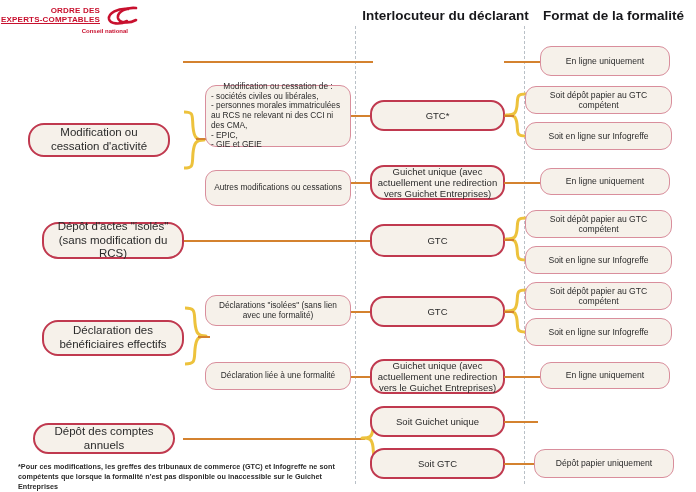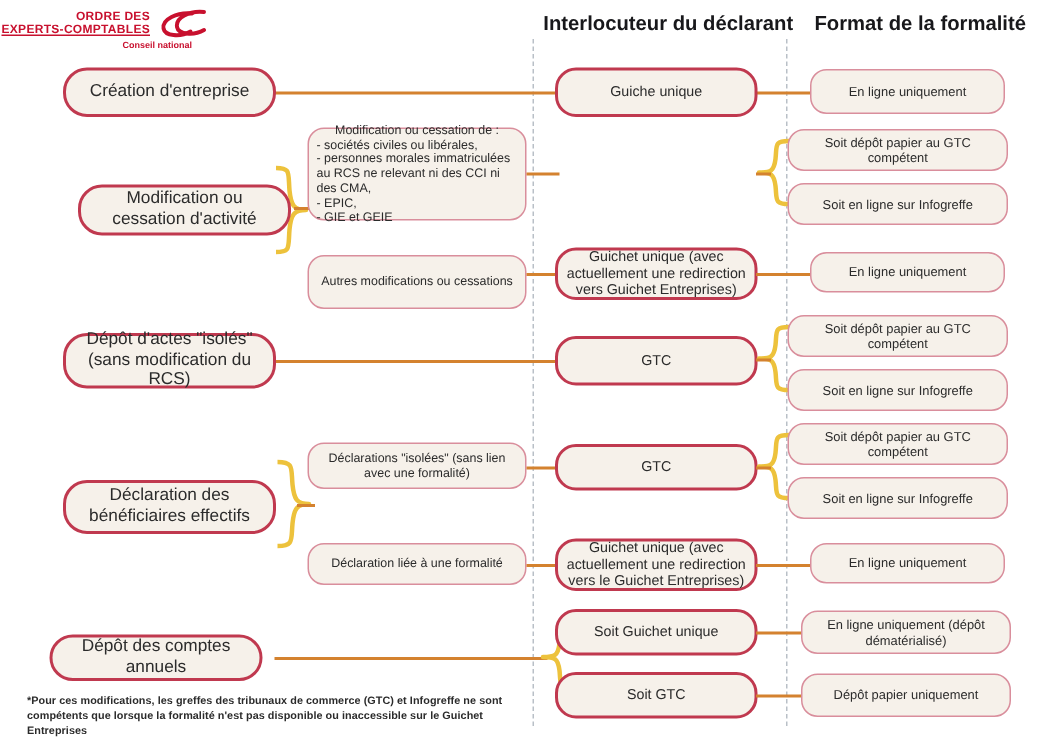--- a/index.html
+++ b/index.html
@@ -72,38 +72,32 @@
 
   <div class="col-head" style="left:358px;top:8px;width:175px;">Interlocuteur du déclarant</div>
   <div class="col-head" style="left:531px;top:8px;width:165px;">Format de la formalité</div>
 
   <div class="vsep" style="left:355px;top:26px;height:458px;"></div>
   <div class="vsep" style="left:524px;top:26px;height:458px;"></div>
 
   <div class="hline" style="left:183px;top:61px;width:190px;"></div>
   <div class="hline" style="left:504px;top:61px;width:44px;"></div>
 
-  <div class="node c1" style="left:42px;top:45px;width:142px;height:33px;">
-    <span class="inner">Création d'entreprise</span>
-  </div>
-
-  <div class="node c3" style="left:370px;top:45px;width:135px;height:33px;">
-    <span class="inner">Guiche unique</span>
-  </div>
+
 
   <div class="node c4" style="left:540px;top:46px;width:130px;height:30px;">
     <span class="inner">En ligne uniquement</span>
   </div>
 
   <svg class="brace" style="left:182px;top:85px;width:24px;height:110px;" viewBox="0 0 24 110">
     <path d="M2 27 C12 27,10 30,11 42 C12 52,14 55,22 55 C14 55,12 58,11 68 C10 80,12 83,2 83" stroke="#edc23c" stroke-width="3" fill="none" stroke-linejoin="round"></path>
   </svg>
   <div class="hline" style="left:196px;top:138px;width:14px;"></div>
 
-  <div class="node c1" style="left:52px;top:123px;width:142px;height:34px;">
+  <div class="node c1" style="left:28px;top:123px;width:142px;height:34px;">
     <span class="inner">Modification ou cessation d'activité</span>
   </div>
 
   <div class="node c2" style="left:205px;top:85px;width:146px;height:62px;padding:4px 5px;">
     <span class="inner lalign">
       <span style="display:block;text-align:center;">Modification ou cessation de :</span>
       <span style="display:block;">- sociétés civiles ou libérales,</span>
       <span style="display:block;">- personnes morales immatriculées</span>
       <span style="display:block;">au RCS ne relevant ni des CCI ni</span>
       <span style="display:block;">des CMA,</span>
@@ -112,20 +106,23 @@
     </span>
   </div>
 
   <div class="node c2" style="left:205px;top:170px;width:146px;height:36px;">
     <span class="inner">Autres modifications ou cessations</span>
   </div>
 
   <div class="hline" style="left:351px;top:115px;width:22px;"></div>
   <div class="hline" style="left:351px;top:182px;width:22px;"></div>
 
+  <div class="node c3" style="left:370px;top:100px;width:135px;height:31px;">
+    <span class="inner">GTC*</span>
+  </div>
 
   <div class="node c3" style="left:370px;top:165px;width:135px;height:35px;padding:2px 4px;">
     <span class="inner">Guichet unique (avec actuellement une redirection vers Guichet Entreprises)</span>
   </div>
 
   <svg class="brace" style="left:504px;top:86px;width:24px;height:62px;" viewBox="0 0 24 62">
     <path d="M22 8 C12 8,14 11,13 20 C12 28,10 29,2 29 C10 29,12 30,13 38 C14 47,12 50,22 50" stroke="#edc23c" stroke-width="3" fill="none" stroke-linejoin="round"></path>
   </svg>
   <div class="hline" style="left:504px;top:115px;width:10px;"></div>
 
@@ -219,23 +216,20 @@
   <div class="node c3" style="left:370px;top:406px;width:135px;height:31px;">
     <span class="inner">Soit Guichet unique</span>
   </div>
   <div class="node c3" style="left:370px;top:448px;width:135px;height:31px;">
     <span class="inner">Soit GTC</span>
   </div>
 
   <div class="hline" style="left:504px;top:421px;width:34px;"></div>
   <div class="hline" style="left:504px;top:463px;width:34px;"></div>
 
-  <div class="node c4" style="left:534px;top:407px;width:140px;height:29px;">
-    <span class="inner">En ligne uniquement (dépôt dématérialisé)</span>
-  </div>
   <div class="node c4" style="left:534px;top:449px;width:140px;height:29px;">
     <span class="inner">Dépôt papier uniquement</span>
   </div>
 
   <div class="footnote" style="left:18px;top:462px;width:330px;">
     <div>*Pour ces modifications, les greffes des tribunaux de commerce (GTC) et Infogreffe ne sont</div>
     <div>compétents que lorsque la formalité n'est pas disponible ou inaccessible sur le Guichet Entreprises</div>
   </div>
 
 </div>

